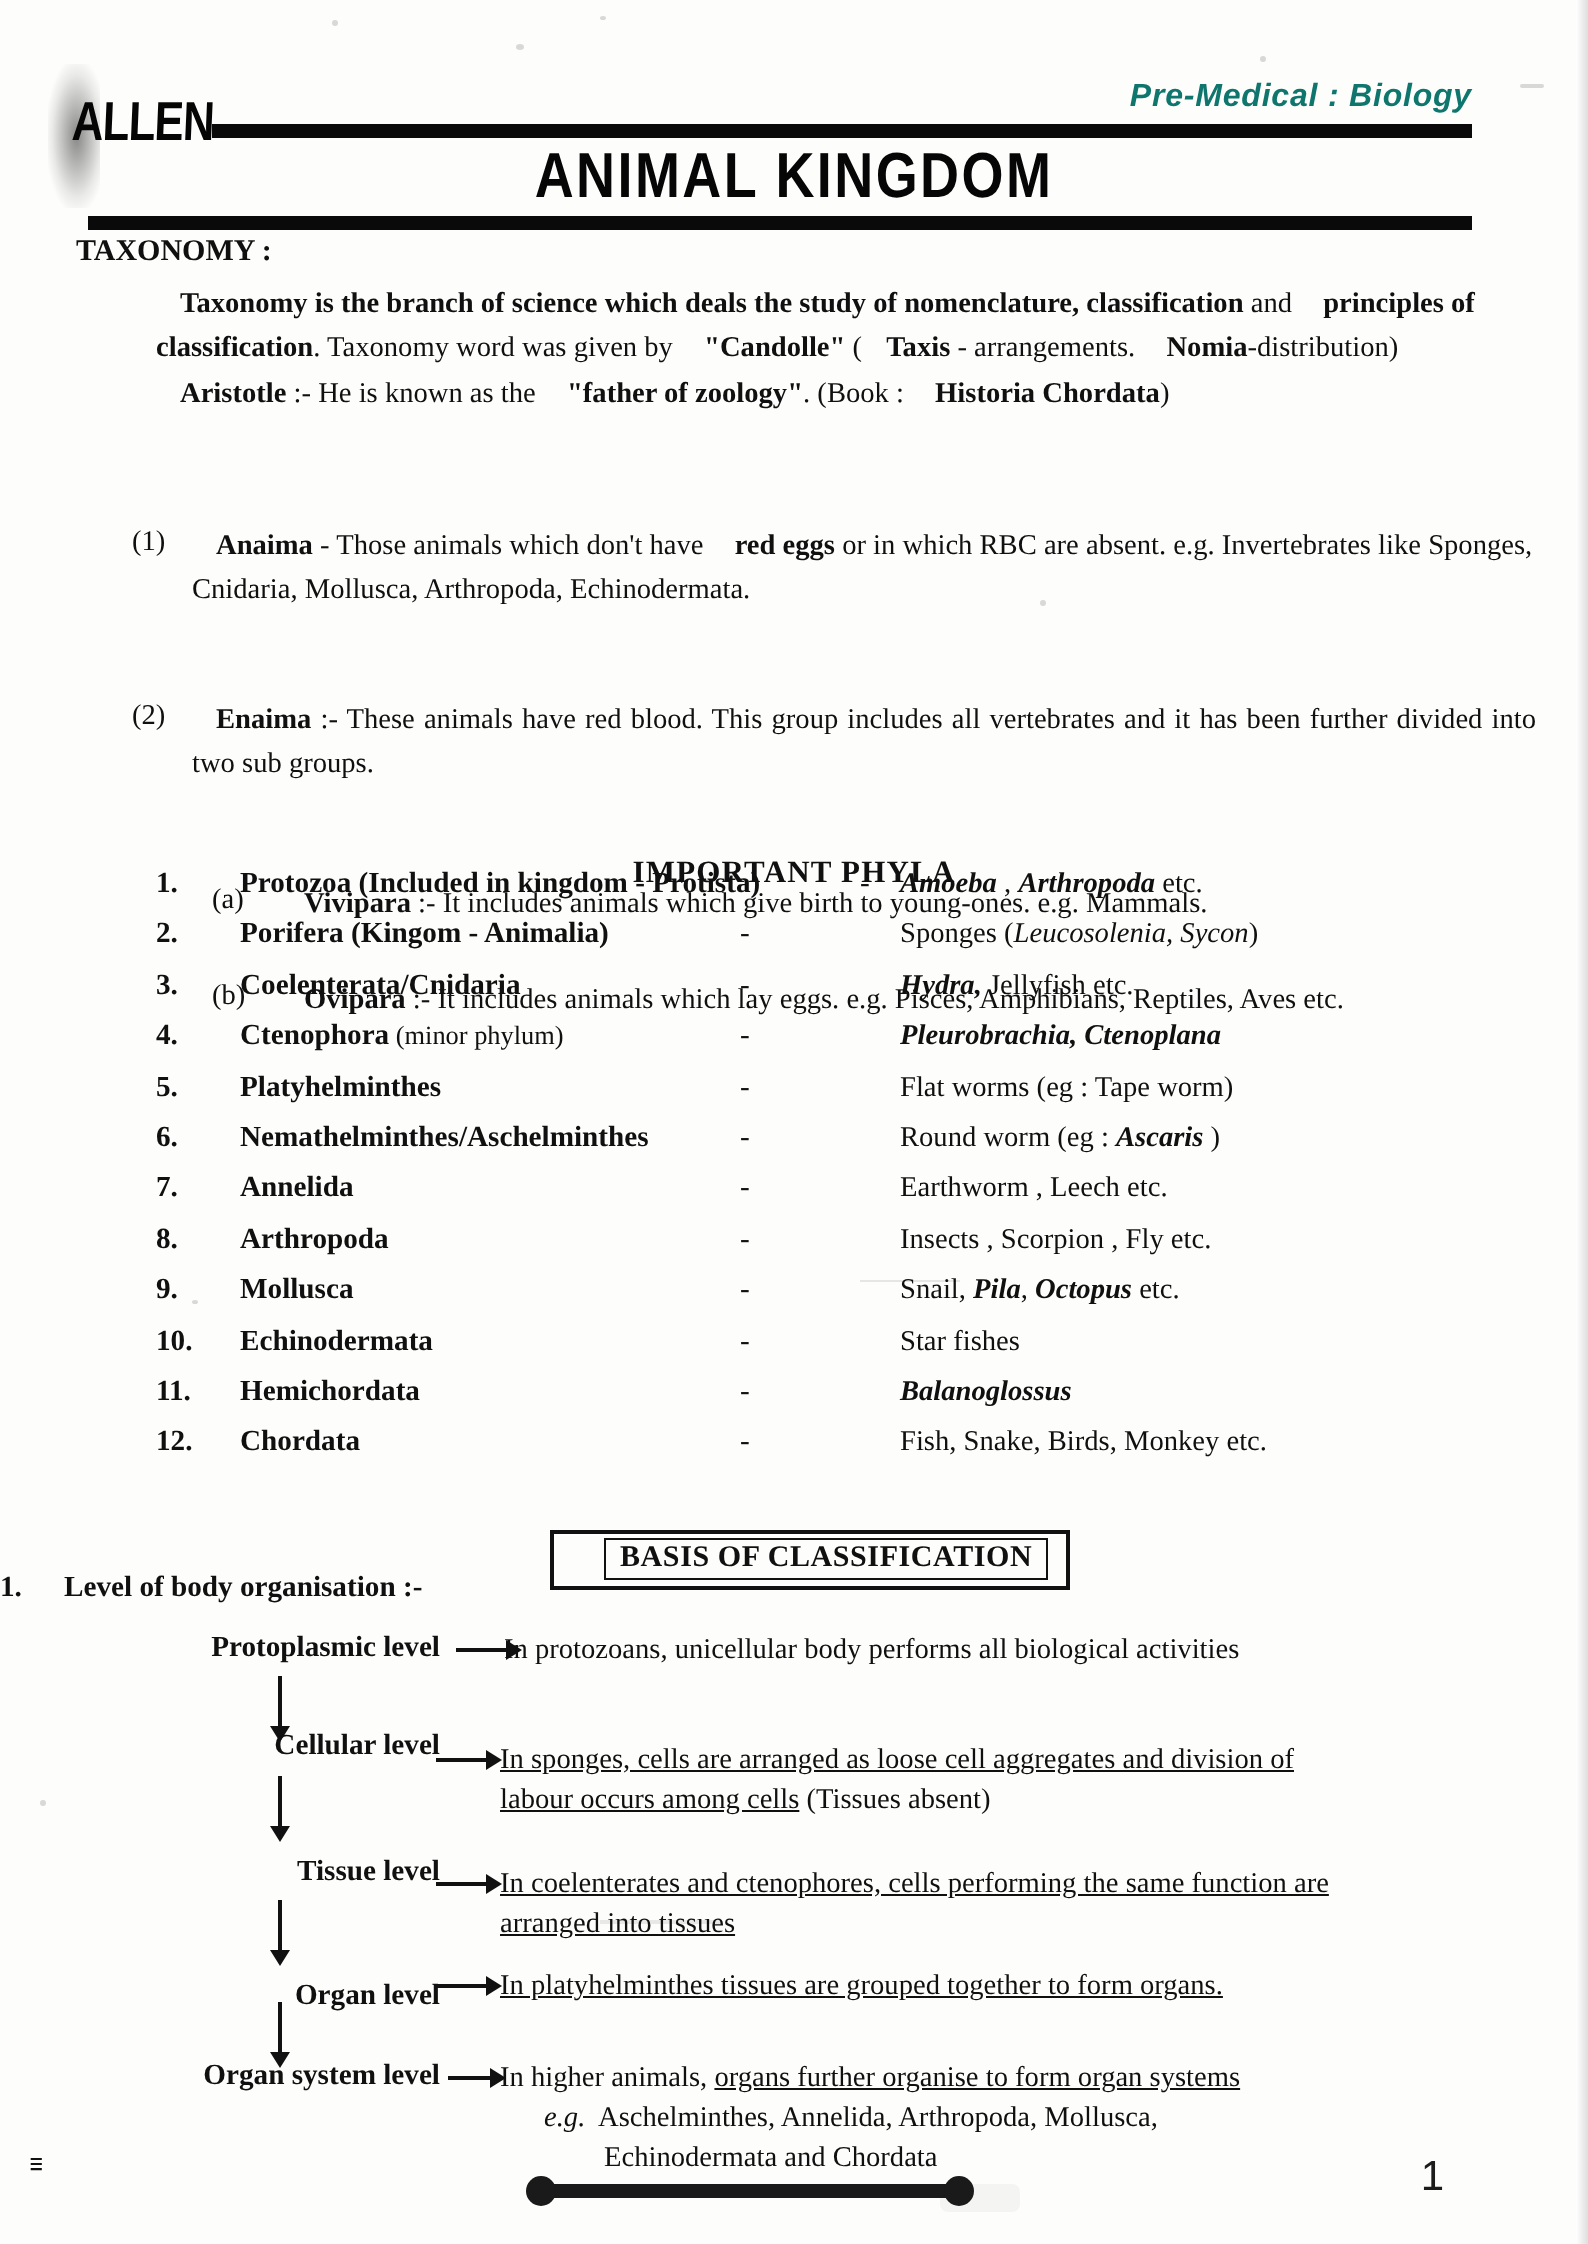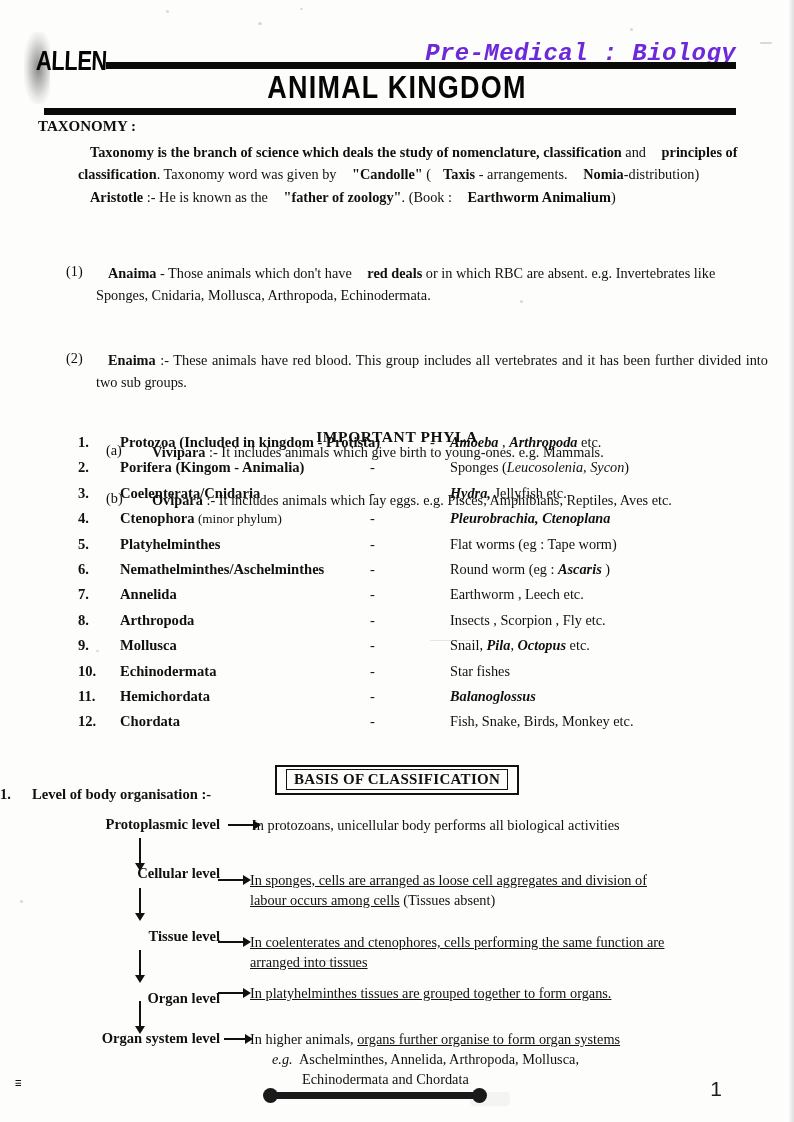--- a/index.html
+++ b/index.html
@@ -54,26 +54,26 @@
   .hdr-rule {
     position: absolute;
     left: 106px; top: 62px;
     width: 630px; height: 7px;
     background: #0a0a0a;
     z-index: 2;
   }
   .hdr-right {
     position: absolute;
     right: 58px; top: 40px;
-    font-family: Liberation Mono, monospace;
+    font-family: Liberation Sans, sans-serif;
     font-style: italic;
     font-weight: bold;
-    font-size: 24px;
+    font-size: 16px;
     letter-spacing: .4px;
-    color: #6d28d9;
+    color: #0f766e;
   }
   .doc-title {
     position: absolute;
     left: 0; right: 0; top: 70px;
     text-align: center;
     font-family: "Liberation Sans", "DejaVu Sans", sans-serif;
     font-weight: bold;
     font-size: 27px;
     letter-spacing: 1.2px;
     transform: scaleY(1.18);
@@ -167,20 +167,21 @@
     border: 2px solid #111;
     padding: 2px 9px 3px 9px;
     font-weight: bold;
     font-size: 15px;
     letter-spacing: .3px;
     box-shadow: 0 0 0 1px #fff inset;
   }
   .boc-inner {
     border: 1px solid #111;
     padding: 1px 7px;
+    margin-left: 16px;
   }
 
   .lvl-head {
     position: absolute;
     left: 32px; top: 786px;
     font-size: 14.6px;
     font-weight: bold;
   }
   .lvl-head .n { position: absolute; left: -32px; top: 0; }
 
@@ -285,27 +286,27 @@
   <div class="doc-title">ANIMAL KINGDOM</div>
   <div class="title-rule"></div>
 
   <div class="blk sec-head" style="left:38px;top:118px;">TAXONOMY :</div>
 
   <div class="blk" style="left:78px;top:142px;width:660px;">
     <p class="t"><b>Taxonomy is the branch of science which deals the study of nomenclature, classification</b><span> and </span><b>principles of classification</b><span>. Taxonomy word was given by </span><b>"Candolle"</b><span> (</span><b>Taxis</b><span> - arrangements. </span><b>Nomia</b><span>-distribution)</span></p>
   </div>
 
   <div class="blk" style="left:78px;top:187px;width:660px;">
-    <p class="t"><b>Aristotle</b><span> :- He is known as the </span><b>"father of zoology"</b><span>. (Book : </span><b>Earthworm Animalium</b><span>)</span></p>
+    <p class="t"><b>Aristotle</b><span> :- He is known as the </span><b>"father of zoology"</b><span>. (Book : </span><b>Historia Chordata</b><span>)</span></p>
   </div>
 
 
   <div class="blk li" style="left:66px;top:263px;width:672px;">
     <span class="mk">(1)</span>
-    <p class="t"><b>Anaima</b><span> - Those animals which don't have </span><b>red deals</b><span> or in which RBC are absent. e.g. Invertebrates like Sponges, Cnidaria, Mollusca, Arthropoda, Echinodermata.</span></p>
+    <p class="t"><b>Anaima</b><span> - Those animals which don't have </span><b>red eggs</b><span> or in which RBC are absent. e.g. Invertebrates like Sponges, Cnidaria, Mollusca, Arthropoda, Echinodermata.</span></p>
   </div>
 
   <div class="blk li" style="left:66px;top:307px;width:672px;">
     <span class="mk">(2)</span>
     <p class="t" style="text-align:justify;"><b>Enaima</b><span> :- These animals have red blood. This group includes all vertebrates and it has been further divided into two sub groups.</span></p>
   </div>
 
   <div class="blk li2" style="left:106px;top:356px;width:640px;">
     <span class="mk">(a)</span>
     <p class="t"><b>Vivipara</b><span> :- It includes animals which give birth to young-ones. e.g. Mammals.</span></p>

